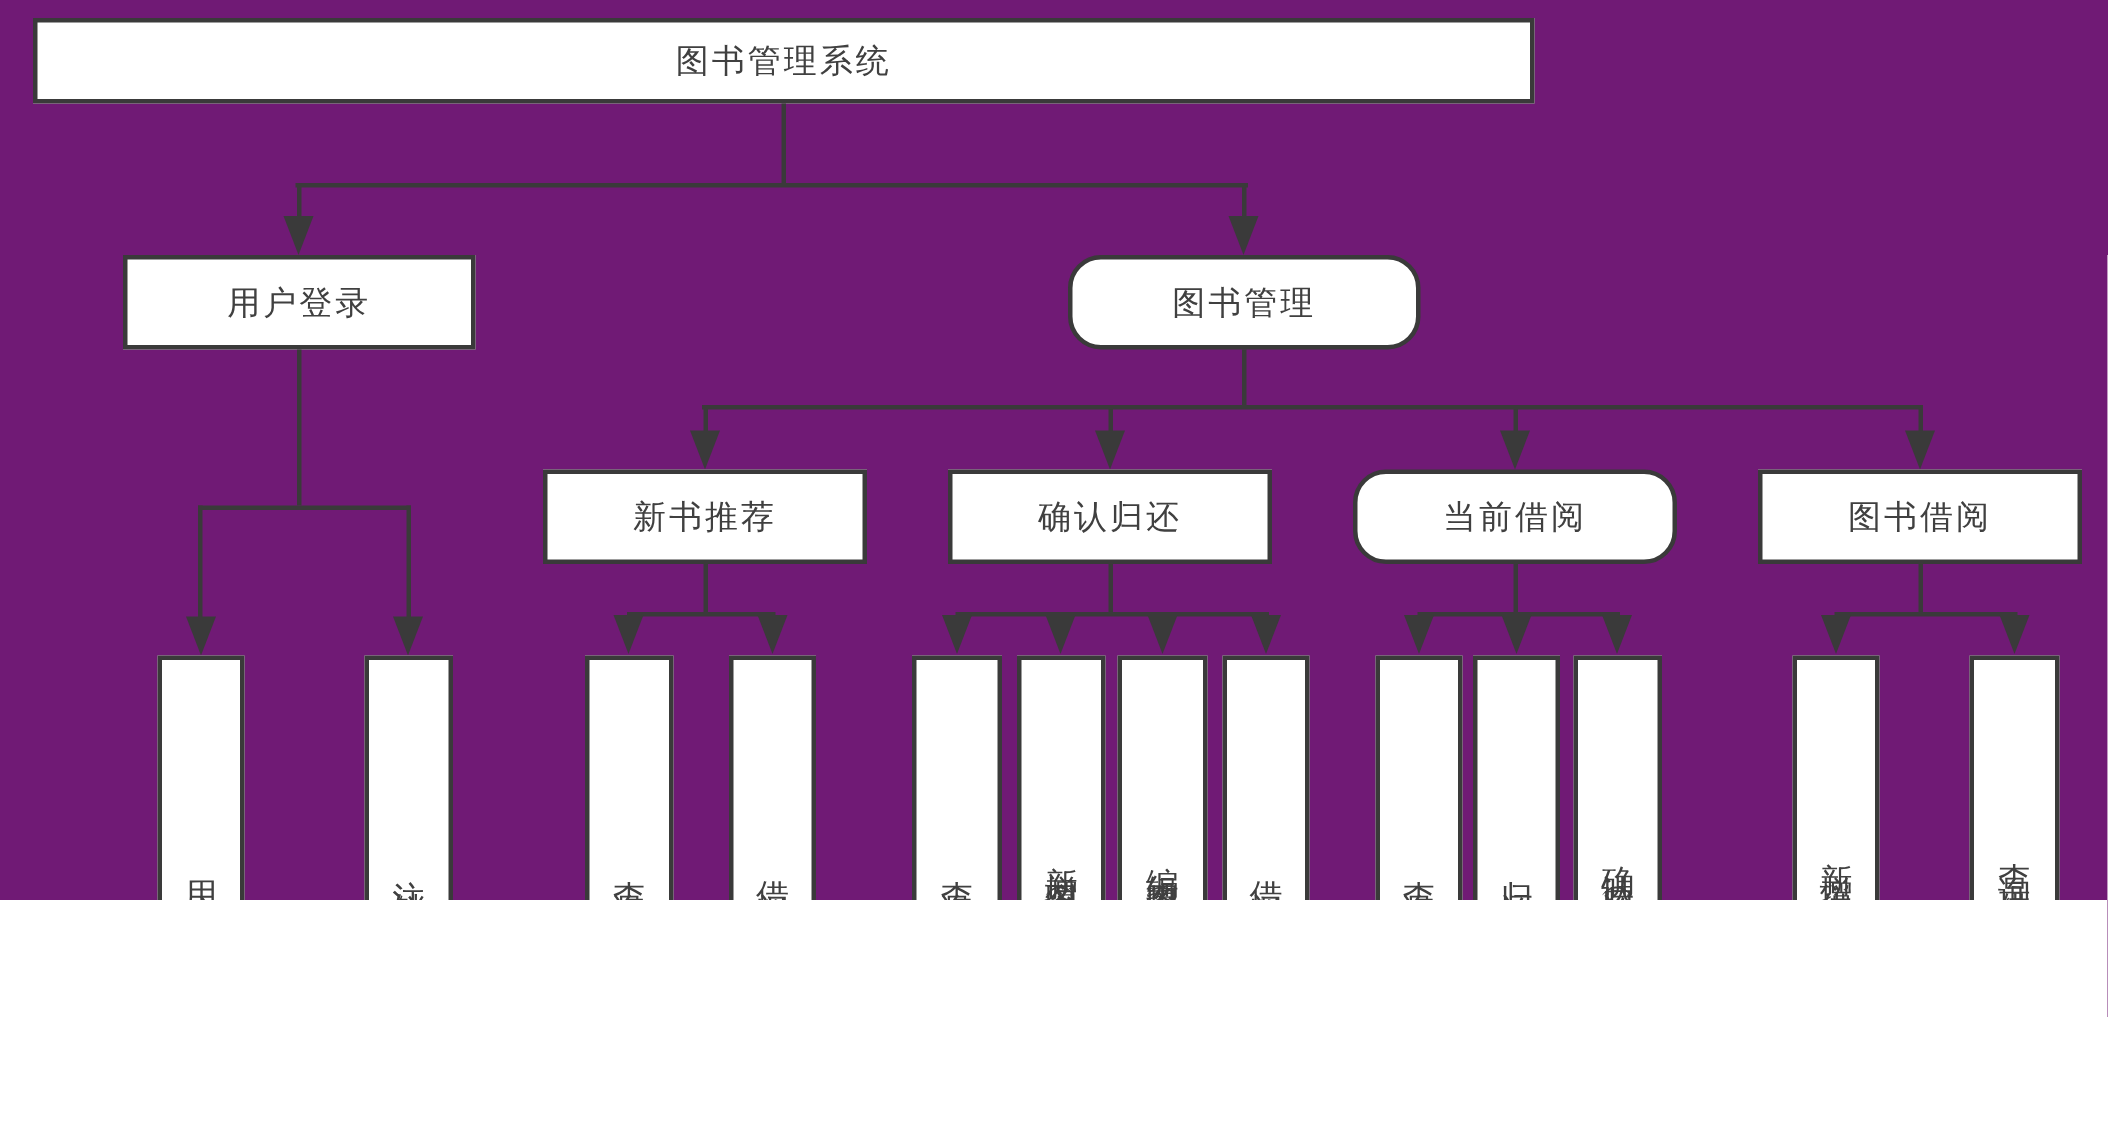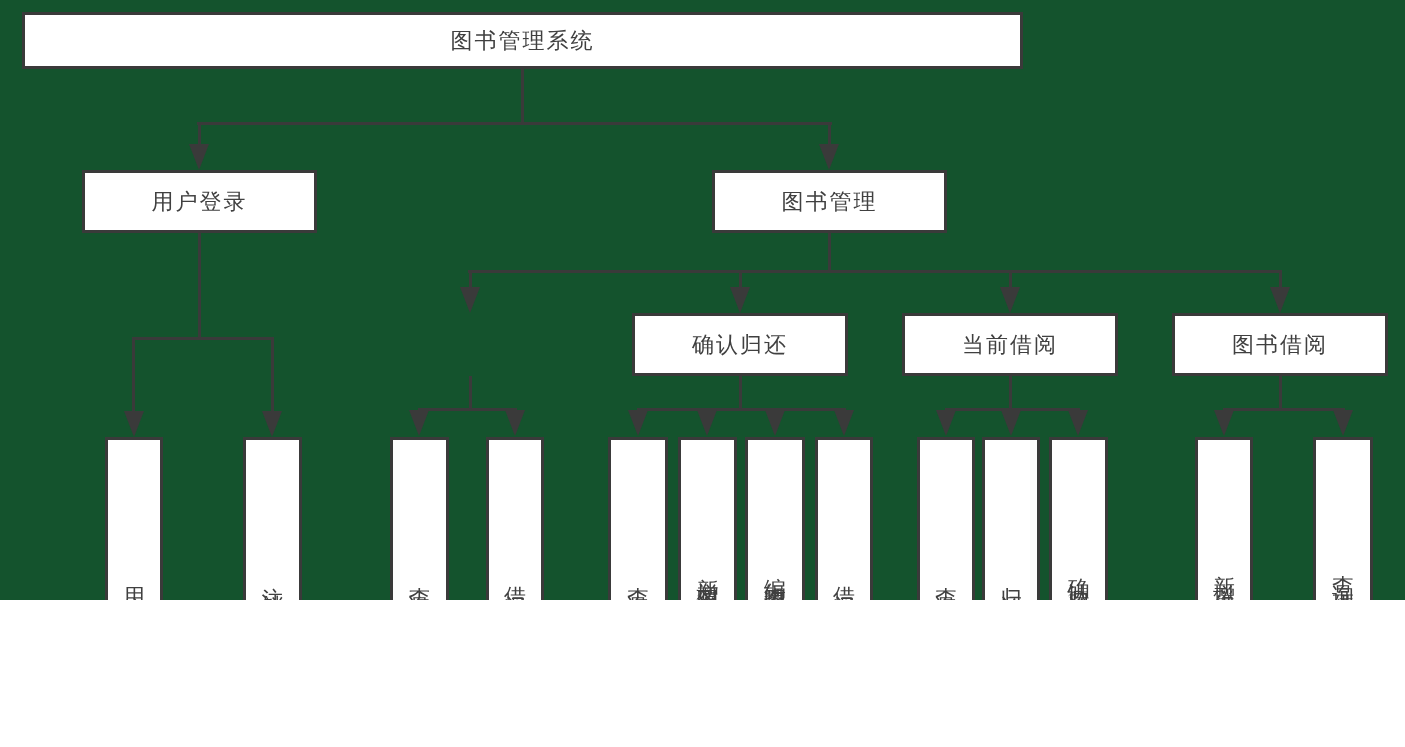--- a/index.html
+++ b/index.html
@@ -5,21 +5,21 @@
   html, body {
     margin: 0;
     padding: 0;
     background: #ffffff;
     font-family: "Liberation Sans", "DejaVu Sans", sans-serif;
   }
   .diagram {
     position: relative;
     width: 1405px;
     height: 600px;
-    background: #14532d;
+    background: #701a75;
     overflow: hidden;
   }
   
   .box {
     position: absolute;
     box-sizing: border-box;
     border: 3px solid #3a3a3a;
     background: #ffffff;
     display: flex;
     align-items: center;
@@ -80,21 +80,21 @@
   <div class="box" style="left:22px; top:12px; width:1001px; height:57px;">图书管理系统</div>
 
   <div class="vline" style="left:521px; top:69px; height:53px;"></div>
   <div class="hline" style="left:197px; top:122px; width:635px;"></div>
   <div class="vline" style="left:198px; top:122px; height:24px;"></div>
   <div class="vline" style="left:828px; top:122px; height:24px;"></div>
   <div class="arrow" style="left:189px; top:144px;"></div>
   <div class="arrow" style="left:819px; top:144px;"></div>
 
   <div class="box" style="left:82px; top:170px; width:235px; height:63px;">用户登录</div>
-  <div class="box" style="left:712px; top:170px; width:235px; height:63px;">图书管理</div>
+  <div class="box" style="left:712px; top:170px; width:235px; height:63px;border-radius:22px;">图书管理</div>
 
   <div class="vline" style="left:198px; top:233px; height:104px;"></div>
   <div class="hline" style="left:132px; top:337px; width:142px;"></div>
   <div class="vline" style="left:132px; top:337px; height:76px;"></div>
   <div class="vline" style="left:271px; top:337px; height:76px;"></div>
   <div class="arrow" style="left:124px; top:411px;"></div>
   <div class="arrow" style="left:262px; top:411px;"></div>
 
   <div class="vbox short" style="left:105px; top:437px; width:58px; height:299px;">用户登录</div>
   <div class="vbox short" style="left:243px; top:437px; width:59px; height:299px;">注销登录</div>
@@ -103,22 +103,23 @@
   <div class="hline" style="left:468px; top:270px; width:814px;"></div>
   <div class="vline" style="left:469px; top:270px; height:19px;"></div>
   <div class="vline" style="left:739px; top:270px; height:19px;"></div>
   <div class="vline" style="left:1009px; top:270px; height:19px;"></div>
   <div class="vline" style="left:1279px; top:270px; height:19px;"></div>
   <div class="arrow" style="left:460px; top:287px;"></div>
   <div class="arrow" style="left:730px; top:287px;"></div>
   <div class="arrow" style="left:1000px; top:287px;"></div>
   <div class="arrow" style="left:1270px; top:287px;"></div>
 
+  <div class="box" style="left:362px; top:313px; width:216px; height:63px;">新书推荐</div>
   <div class="box" style="left:632px; top:313px; width:216px; height:63px;">确认归还</div>
-  <div class="box" style="left:902px; top:313px; width:216px; height:63px;">当前借阅</div>
+  <div class="box" style="left:902px; top:313px; width:216px; height:63px;border-radius:22px;">当前借阅</div>
   <div class="box" style="left:1172px; top:313px; width:216px; height:63px;">图书借阅</div>
 
   <div class="vline" style="left:469px; top:376px; height:32px;"></div>
   <div class="hline" style="left:418px; top:408px; width:99px;"></div>
   <div class="arrow" style="left:409px; top:410px;"></div>
   <div class="arrow" style="left:505px; top:410px;"></div>
   <div class="vbox short" style="left:390px; top:437px; width:59px; height:299px;">查询图书</div>
   <div class="vbox short" style="left:486px; top:437px; width:58px; height:299px;">借阅图书</div>
 
   <div class="vline" style="left:739px; top:376px; height:32px;"></div>

